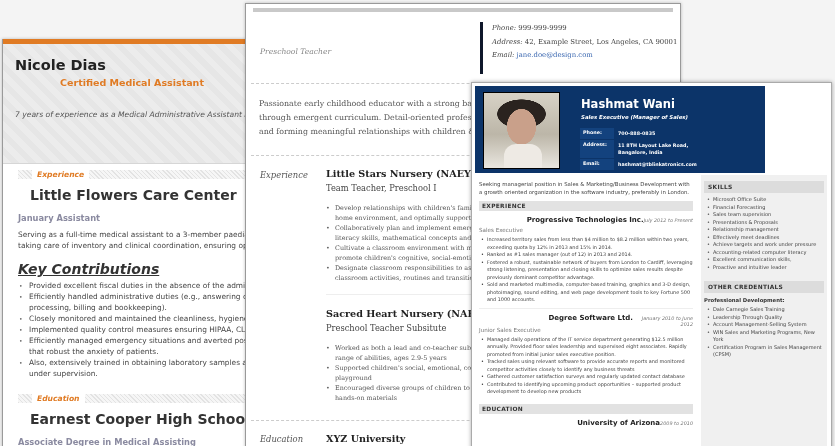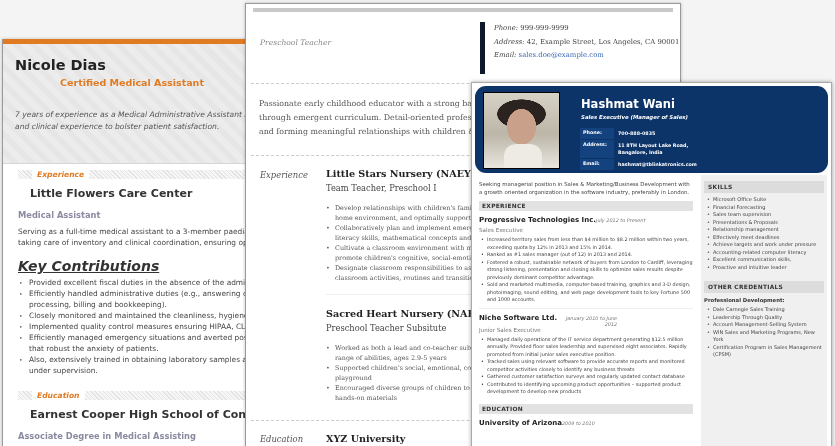--- a/index.html
+++ b/index.html
@@ -24,39 +24,39 @@
     .card1 .title { font-size: 9.5px; font-weight: bold; color: #e07b24; margin-top: 4px; text-align: center; }
     .card1 .summary { font-size: 7.6px; font-style: italic; color: #555; margin-top: 21px; line-height: 12px; white-space: nowrap; }
     .card1 .body { padding: 6px 0 0 15px; white-space: nowrap; }
     .card1 .sec-head {
       height: 9px; margin: 0 0 8px 0;
       background: repeating-linear-gradient(45deg, #e3e3e3 0 1px, #f6f6f6 1px 3px);
       font-size: 7.6px; font-style: italic; font-weight: bold; color: #e07b24;
       line-height: 9px; padding-left: 14px;
     }
     .card1 .sec-head span { background: #fff; padding: 0 5px; }
-    .card1 .org { font-size: 11px; font-weight: bold; color: #333; margin-top: 3px; padding-left: 12px; }
+    .card1 .org { font-size: 14px; font-weight: bold; color: #333; margin-top: 3px; padding-left: 12px; }
     .card1 .role { font-size: 8.3px; font-weight: bold; color: #8a8aa0; margin-top: 10px; }
     .card1 .para { font-size: 7.4px; color: #444; line-height: 11px; margin-top: 6px; }
     .card1 .subhead { font-size: 14px; font-weight: bold; font-style: italic; text-decoration: underline; color: #333; margin-top: 10px; }
     .card1 ul.bullets { margin-top: 3px; }
     .card1 ul.bullets li { font-size: 7.4px; color: #444; line-height: 11px; position: relative; padding-left: 11px; }
     .card1 ul.bullets li::before { content: "\2022"; position: absolute; left: 1px; color: #666; font-size: 6px; }
 
     
     .card2 {
       position: absolute; left: 245px; top: 3px; width: 436px; height: 460px;
       background: #fff; border: 1px solid #999; box-shadow: 0 0 3px rgba(0,0,0,0.25);
       font-family: "DejaVu Serif", serif; overflow: hidden;
     }
     .card2 .topbar { height: 4px; background: #c9c9c9; margin: 4px 7px 0 7px; }
     .card2 .header { position: relative; height: 65px; }
     .card2 .name { position: absolute; left: 13px; top: 15px; font-size: 14px; font-weight: bold; color: #333; }
-    .card2 .title { position: absolute; left: 14px; top: 26px; font-size: 7.6px; font-style: italic; color: #888; }
-    .card2 .contact { position: absolute; left: 234px; top: 10px; border-left: 5px solid #0f172a; padding-left: 9px; height: 52px; }
+    .card2 .title { position: absolute; left: 14px; top: 35px; font-size: 7.6px; font-style: italic; color: #888; }
+    .card2 .contact { position: absolute; left: 234px; top: 10px; border-left: 3px solid #0f172a; padding-left: 9px; height: 52px; }
     .card2 .contact div { font-size: 6.9px; color: #444; line-height: 13.5px; white-space: nowrap; }
     .card2 .contact i { font-style: italic; }
     .card2 .contact .email { color: #3a67b0; }
     .card2 .dash { border-top: 1px dashed #ccc; margin: 6px 5px 0 5px; }
     .card2 .summary { padding: 13px 13px 0 13px; font-size: 7.9px; color: #555; line-height: 14px; white-space: nowrap; }
     .card2 .section { position: relative; }
     .card2 .sec-label { position: absolute; left: 14px; font-size: 8.4px; font-style: italic; color: #555; }
     .card2 .sec-body { margin-left: 80px; white-space: nowrap; }
     .card2 .org { font-size: 9.6px; font-weight: bold; color: #222; }
     .card2 .role { font-size: 8.3px; color: #444; margin-top: 4px; }
@@ -64,39 +64,39 @@
     .card2 ul.bullets li { font-size: 6.4px; color: #555; line-height: 10px; position: relative; padding-left: 9px; }
     .card2 ul.bullets li::before { content: "\2022"; position: absolute; left: 0; color: #666; }
     .card2 .sep { border-top: 1px solid #eee; margin: 11px 0 13px 0; width: 200px; }
 
     
     .card3 {
       position: absolute; left: 471px; top: 82px; width: 361px; height: 380px;
       background: #fff; border: 1px solid #aaa; box-shadow: 0 0 4px rgba(0,0,0,0.35);
       font-family: "DejaVu Sans", sans-serif; overflow: hidden;
     }
-    .card3 .banner { position: absolute; left: 3px; top: 3px; width: 353px; height: 87px; background: #0c3469; border-radius: 11px; }
+    .card3 .banner { position: absolute; left: 3px; top: 3px; width: 290px; height: 87px; background: #0c3469; }
     .card3 .photo {
       position: absolute; left: 8px; top: 6px; width: 77px; height: 77px;
       border: 1px solid #000;
       background: radial-gradient(ellipse 18px 22px at 50% 45%, #c9a08a 0 80%, transparent 82%),
                   radial-gradient(ellipse 30px 18px at 50% 28%, #2a231f 0 80%, transparent 82%),
                   linear-gradient(180deg, #d7d2c6 0%, #bcb6a8 55%, #e9e6df 100%);
     }
     .card3 .photo::after { content: ""; position: absolute; left: 20px; bottom: 0; width: 38px; height: 24px; background: #eeeae4; border-radius: 12px 12px 0 0; }
     .card3 .hname { position: absolute; left: 106px; top: 11px; font-size: 11.5px; font-weight: bold; color: #fff; }
     .card3 .htitle { position: absolute; left: 106px; top: 28px; font-size: 5.4px; font-style: italic; font-weight: bold; color: #fff; }
     .card3 .ctable { position: absolute; left: 105px; top: 42px; }
     .card3 .crow { display: flex; margin-bottom: 1px; }
     .card3 .clabel { width: 34px; background: #13427e; color: #fff; font-size: 4.8px; font-weight: bold; padding: 2px 0 2px 3px; }
     .card3 .cval { padding: 2px 0 2px 4px; color: #fff; font-size: 4.8px; font-weight: bold; line-height: 7px; white-space: nowrap; }
     .card3 .main { position: absolute; left: 3px; top: 92px; width: 222px; padding: 6px 4px 0 4px; }
     .card3 .summary { font-size: 5.4px; color: #444; line-height: 7.5px; }
     .card3 .sec-bar { background: #e2e2e2; font-size: 5.9px; font-weight: bold; color: #333; letter-spacing: 0.3px; padding: 2px 3px; margin-top: 5px; }
-    .card3 .job-head { display: flex; justify-content: flex-start; align-items: baseline; margin-top: 5px; }
+    .card3 .job-head { display: flex; justify-content: flex-end; align-items: baseline; margin-top: 5px; }
     .card3 .company { font-size: 7px; font-weight: bold; color: #222; }
     .card3 .dates { font-size: 4.9px; font-style: italic; color: #777; text-align: right; }
     .card3 .jrole { font-size: 5.6px; color: #777; margin-top: 3px; }
     .card3 ul.bullets { margin-top: 3px; }
     .card3 ul.bullets li { font-size: 4.9px; color: #444; line-height: 7.5px; position: relative; padding-left: 8px; }
     .card3 ul.bullets li::before { content: "\2022"; position: absolute; left: 2px; }
     .card3 .jsep { border-top: 1px solid #eee; margin-top: 4px; }
     .card3 .side { position: absolute; left: 229px; top: 92px; width: 126px; height: 290px; background: #f0f0f0; padding: 6px 3px 0 3px; }
     .card3 .side-bar { background: #dcdcdc; font-size: 5.9px; font-weight: bold; color: #333; letter-spacing: 0.3px; padding: 3px 4px; }
     .card3 .side ul { margin-top: 3px; }
@@ -107,27 +107,26 @@
 </head>
 <body>
 
 <div class="card1">
   <div class="topbar"></div>
   <div class="hero">
     <div class="name">Nicole Dias</div>
     <div class="title">Certified Medical Assistant</div>
     <div class="summary">
       <div>7 years of experience as a Medical Administrative Assistant in an</div>
-      <div>and clinical experience to bolster patient satisfaction.</div>
     </div>
   </div>
   <div class="body">
     <div class="sec-head"><span>Experience</span></div>
     <div class="org">Little Flowers Care Center</div>
-    <div class="role">Medical Assistant</div>
+    <div class="role">January Assistant</div>
     <div class="para">
       <div>Serving as a full-time medical assistant to a 3-member paediatrician</div>
       <div>taking care of inventory and clinical coordination, ensuring optimal p</div>
     </div>
     <div class="subhead">Key Contributions</div>
     <ul class="bullets">
       <li>Provided excellent fiscal duties in the absence of the administrat</li>
       <li><span>Efficiently handled administrative duties (e.g., answering calls,</span><br><span>processing, billing and bookkeeping).</span></li>
       <li>Closely monitored and maintained the cleanliness, hygiene and m</li>
       <li>Implemented quality control measures ensuring HIPAA, CLIA and</li>
@@ -142,21 +141,21 @@
   </div>
 </div>
 
 <div class="card2">
   <div class="topbar"></div>
   <div class="header">
     <div class="title">Preschool Teacher</div>
     <div class="contact">
       <div><i>Phone:</i><span> 999-999-9999</span></div>
       <div><i>Address:</i><span> 42, Example Street, Los Angeles, CA 90001</span></div>
-      <div><i>Email:</i><span class="email"> sales.doe@example.com</span></div>
+      <div><i>Email:</i><span class="email"> jane.doe@design.com</span></div>
     </div>
   </div>
   <div class="dash"></div>
   <div class="summary">
     <div>Passionate early childhood educator with a strong backgrou</div>
     <div>through emergent curriculum. Detail-oriented professional</div>
     <div>and forming meaningful relationships with children &amp; famil</div>
   </div>
   <div class="dash" style="margin-top:16px"></div>
 
@@ -223,21 +222,21 @@
     <div class="jrole">Sales Executive</div>
     <ul class="bullets">
       <li>Increased territory sales from less than $4 million to $8.2 million within two years, exceeding quota by 12% in 2013 and 15% in 2014.</li>
       <li>Ranked as #1 sales manager (out of 12) in 2013 and 2014.</li>
       <li>Fostered a robust, sustainable network of buyers from London to Cardiff, leveraging strong listening, presentation and closing skills to optimize sales results despite previously dominant competitor advantage.</li>
       <li>Sold and marketed multimedia, computer-based training, graphics and 3-D design, photoimaging, sound editing, and web page development tools to key Fortune 500 and 1000 accounts.</li>
     </ul>
     <div class="jsep"></div>
 
     <div class="job-head">
-      <div class="company">Niche Software Ltd.</div>
+      <div class="company">Degree Software Ltd.</div>
       <div class="dates" style="width:60px">January 2010 to June 2012</div>
     </div>
     <div class="jrole" style="margin-top:0">Junior Sales Executive</div>
     <ul class="bullets">
       <li>Managed daily operations of the IT service department generating $12.5 million annually. Provided floor sales leadership and supervised eight associates. Rapidly promoted from initial junior sales executive position.</li>
       <li>Tracked sales using relevant software to provide accurate reports and monitored competitor activities closely to identify any business threats</li>
       <li>Gathered customer satisfaction surveys and regularly updated contact database</li>
       <li>Contributed to identifying upcoming product opportunities – supported product development to develop new products</li>
     </ul>
 

